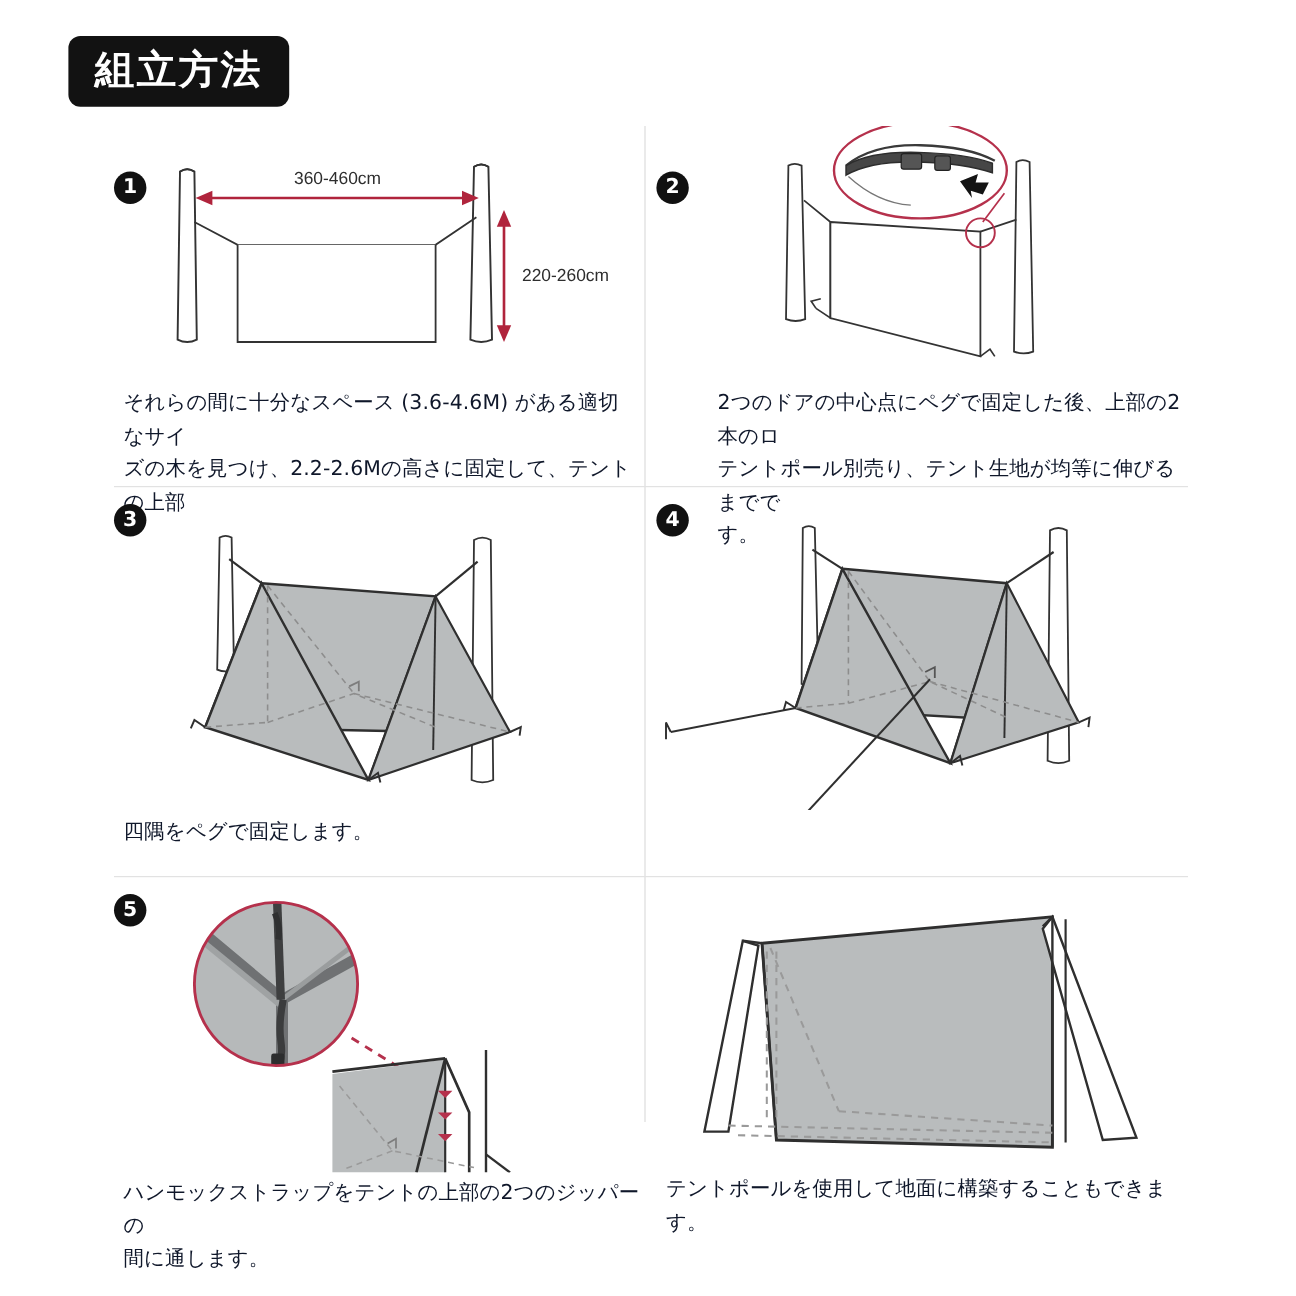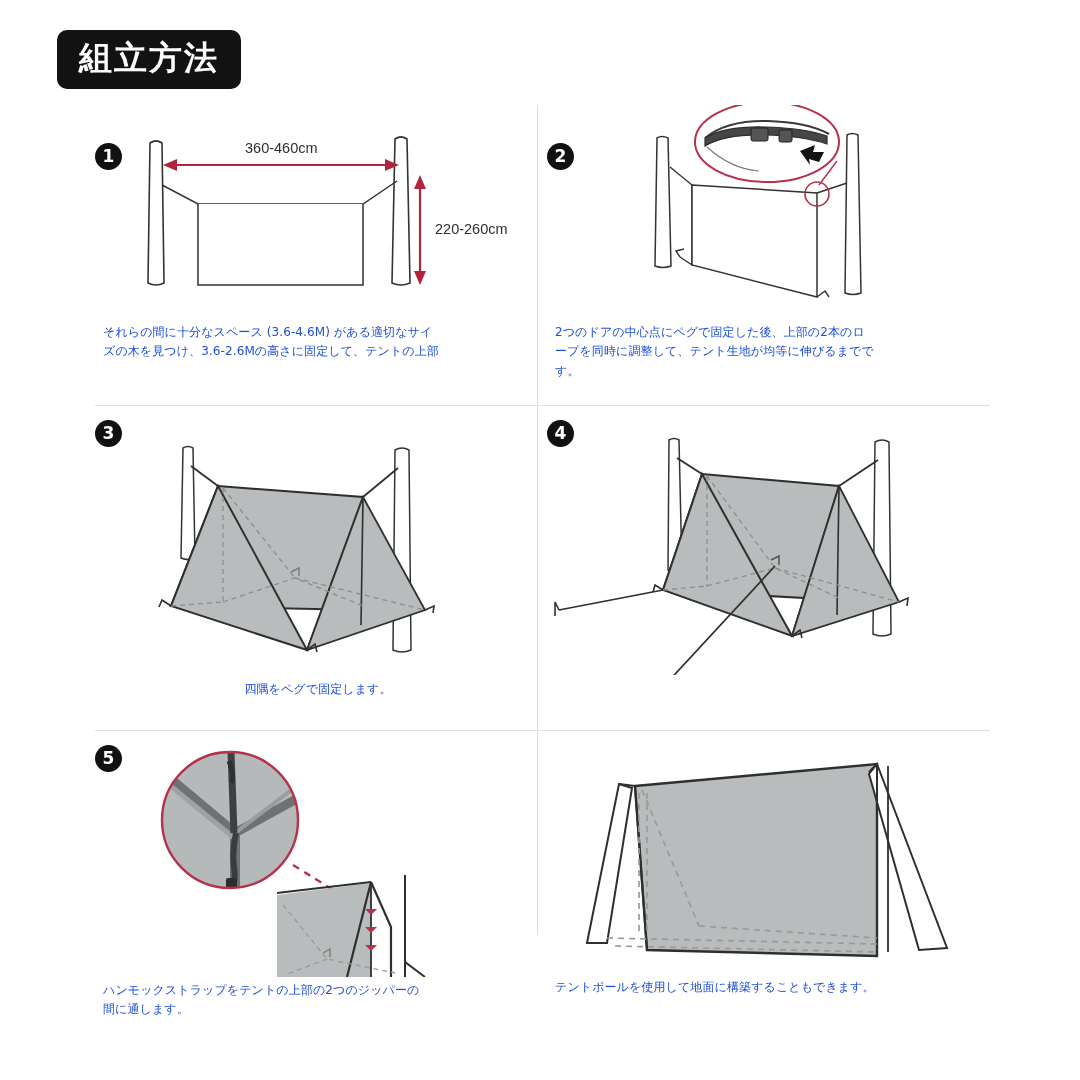--- a/index.html
+++ b/index.html
@@ -47,27 +47,27 @@
     display:flex;align-items:center;justify-content:center;
     font-family:"DejaVu Sans",sans-serif;
     line-height:1;
   }
   .c3 .badge,.c4 .badge{top:10px;}
   .c5 .badge{top:8px;}
 
   .art{position:absolute;left:0;top:0;width:442px;}
   .caption{
     position:absolute;left:8px;right:4px;
-    font-size:12px;line-height:1.62;
-    color:#1d4ed8;letter-spacing:0.1px;
+    font-size:17px;line-height:1.62;
+    color:#0f172a;letter-spacing:0.1px;
     font-family:"DejaVu Sans","Liberation Sans",sans-serif;
   }
   .c1 .caption{top:218px;}
-  .c2 .caption{top:218px;}
-  .c3 .caption{top:270px;text-align:center;}
+  .c2 .caption{top:218px;margin-left:43px;}
+  .c3 .caption{top:270px;}
   .c4 .caption{top:270px;}
   .c5 .caption{top:244px;}
   .c6 .caption{top:240px;}
   .cap-line{display:block;}
 </style>
 </head>
 <body>
 
 <div class="page">
 
@@ -101,21 +101,21 @@
 
         <g>
           <line x1="325" y1="74" x2="325" y2="176" stroke="#b0243c" stroke-width="2.2"></line>
           <polygon points="325,70 319,84 331,84" fill="#b0243c"></polygon>
           <polygon points="325,180 319,166 331,166" fill="#b0243c"></polygon>
         </g>
         <text x="340" y="129" font-size="14.5" fill="#2e2e2e" font-family="'Liberation Sans',sans-serif">220-260cm</text>
       </svg>
       <div class="caption">
         <span class="cap-line">それらの間に十分なスペース (3.6-4.6M) がある適切なサイ</span>
-        <span class="cap-line">ズの木を見つけ、3.6-2.6Mの高さに固定して、テントの上部</span>
+        <span class="cap-line">ズの木を見つけ、2.2-2.6Mの高さに固定して、テントの上部</span>
       </div>
     </div>
 
     <div class="cell c2">
       <div class="badge">2</div>
       <svg class="art" viewBox="0 0 442 210" width="442" height="210">
 
         <path d="M110 33 q5 -3 11 0 l3 128 q-8 3 -16 0 z" fill="#fff" stroke="#333" stroke-width="1.5"></path>
 
         <path d="M300 30 q5 -3 11 0 l3 158 q-8 3 -16 0 z" fill="#fff" stroke="#333" stroke-width="1.5"></path>
@@ -135,21 +135,21 @@
           <path d="M158 33 q22 -18 62 -17 q40 1 62 13" fill="none" stroke="#3a3a3a" stroke-width="2"></path>
           <path d="M158 33 q20 -12 60 -11 q40 1 62 9 l0 8 q-24 -8 -62 -9 q-40 -1 -60 11 z" fill="#464646" stroke="#2d2d2d" stroke-width="1.2"></path>
           <rect x="204" y="23" width="17" height="13" rx="2" fill="#555" stroke="#222" stroke-width="1"></rect>
           <rect x="232" y="25" width="13" height="12" rx="2" fill="#555" stroke="#222" stroke-width="1"></rect>
           <path d="M160 42 q24 22 52 24" fill="none" stroke="#777" stroke-width="1.1"></path>
           <polygon points="253,46 268,40 266,47 277,47 272,57 262,54 263,60" fill="#141414"></polygon>
         </g>
       </svg>
       <div class="caption">
         <span class="cap-line">2つのドアの中心点にペグで固定した後、上部の2本のロ</span>
-        <span class="cap-line">ープを同時に調整して、テント生地が均等に伸びるまでで</span>
+        <span class="cap-line">テントポール別売り、テント生地が均等に伸びるまでで</span>
         <span class="cap-line">す。</span>
       </div>
     </div>
 
     <div class="cell c3">
       <div class="badge">3</div>
       <svg class="art" viewBox="0 0 442 265" width="442" height="265">
 
         <path d="M88 38 q5 -3 10 0 l2 110 q-7 3 -14 0 z" fill="#fff" stroke="#333" stroke-width="1.5"></path>
 

